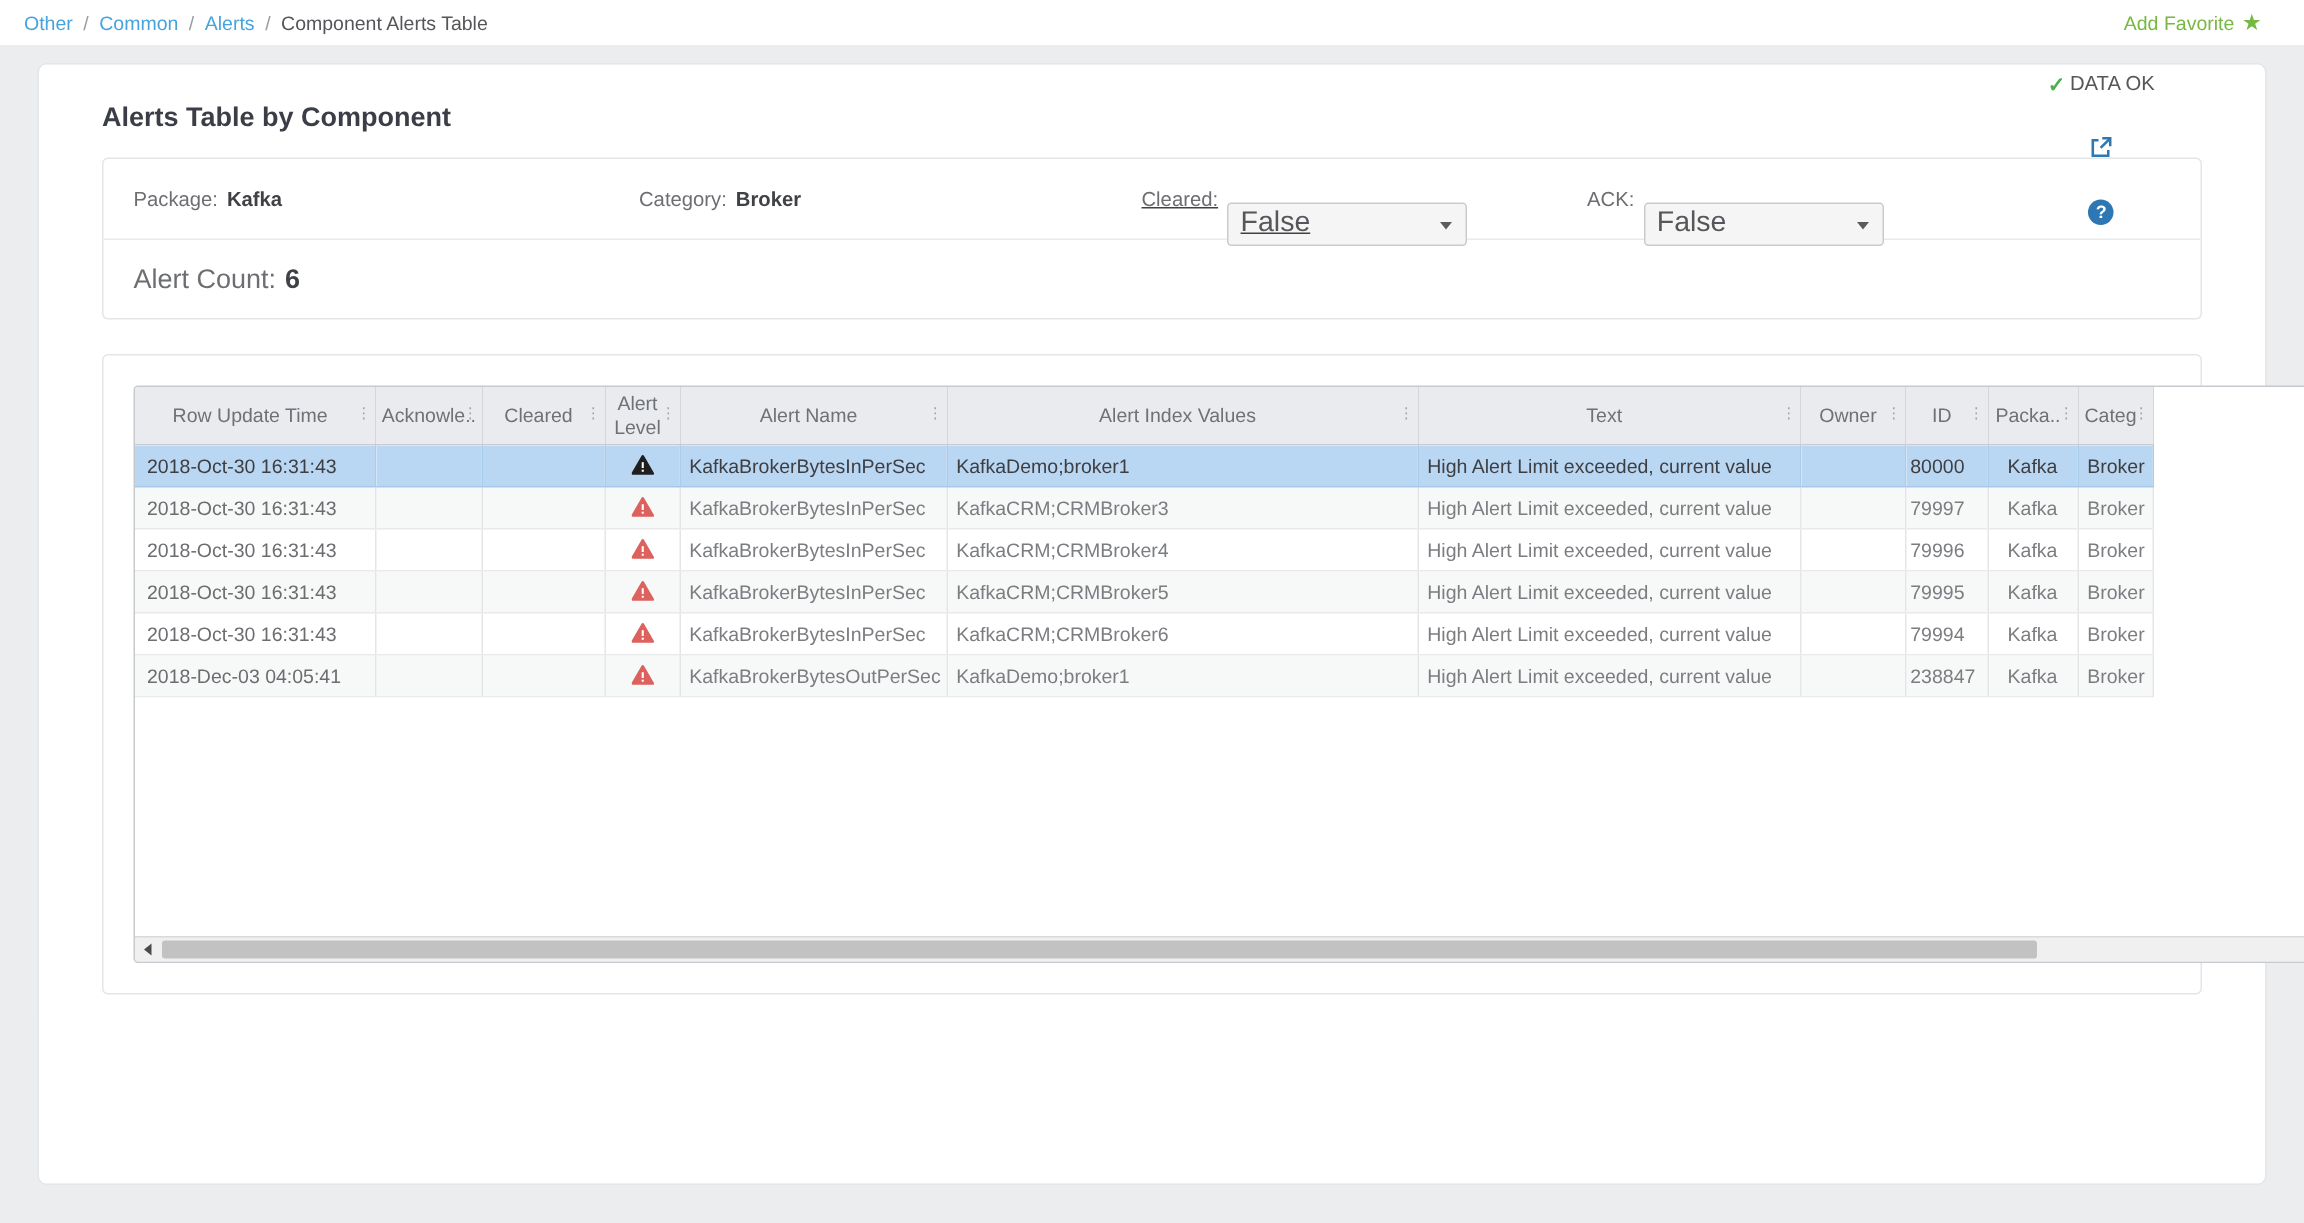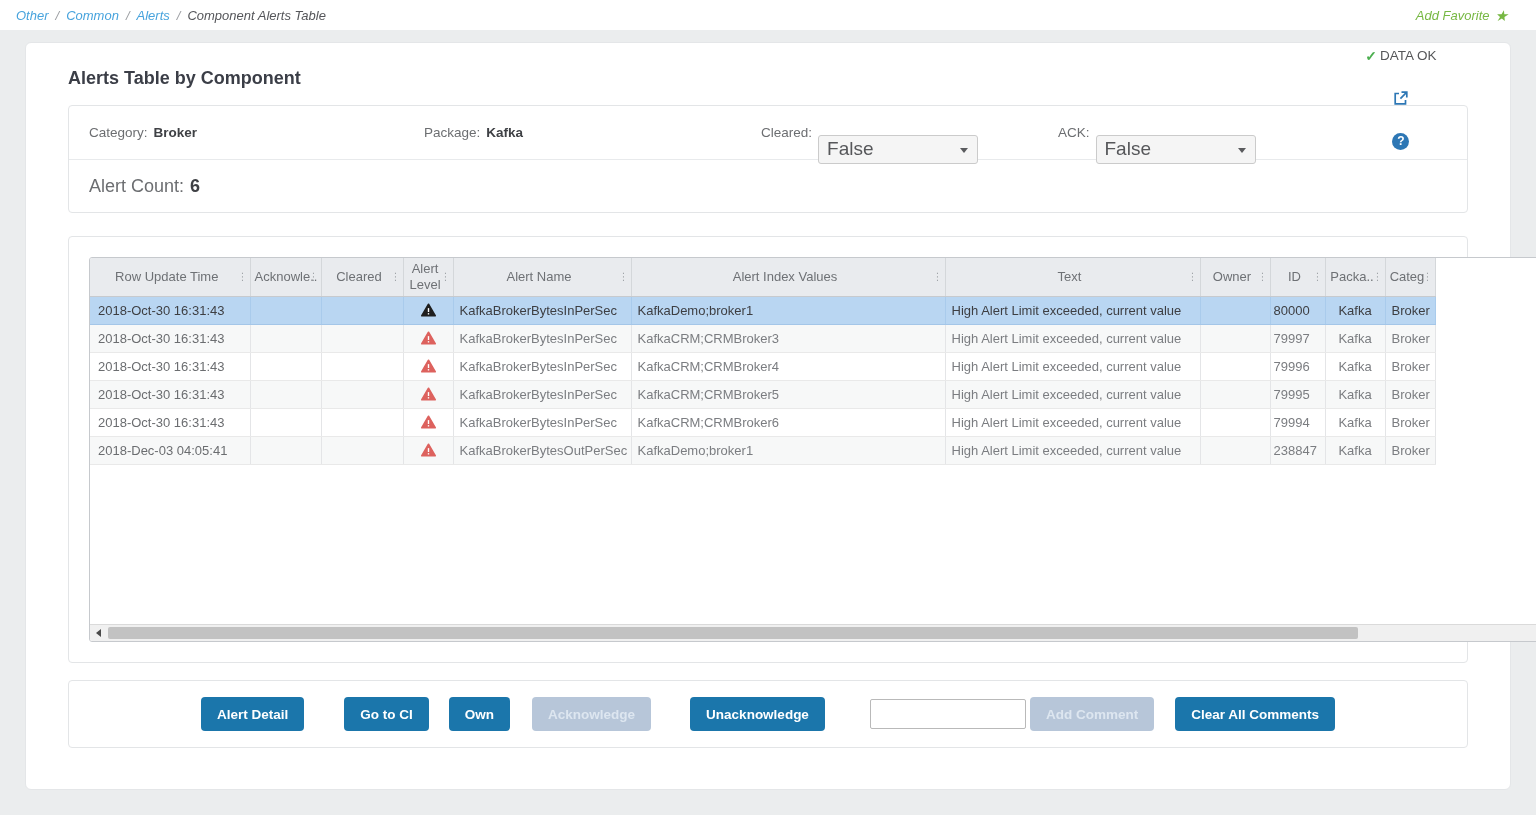--- a/index.html
+++ b/index.html
@@ -5,21 +5,21 @@
   * { box-sizing: border-box; margin: 0; padding: 0; }
   html,body { width:1536px; height:815px; overflow:hidden; }
   body {
     font-family: "Liberation Sans", sans-serif;
     background:#ebedee;
     color:#414246;
   }
   
   .topbar{
     height:30px; background:#ffffff; display:flex; align-items:center;
-    padding:0 16px; font-size:13px; position:relative;font-style:italic;
+    padding:0 16px; font-size:13px; position:relative;
   }
   .crumb-link{ color:#47a3dd; cursor:pointer; }
   .crumb-sep{ color:#9a9da1; margin:0 7px; }
   .crumb-current{ color:#55565a; }
   .favorite{ position:absolute; right:28px; display:flex; align-items:center; gap:5px;
     color:#77b843; cursor:pointer; }
   .star{ color:#77b843; font-size:15px; line-height:1; }
   
   .panel{
     width:1486px; height:748px; margin:12px auto 0 auto; background:#fff;
@@ -35,21 +35,21 @@
     font-size:12px; font-weight:700; display:flex; align-items:center; justify-content:center; }
   
   .card{ border:1px solid #e3e5e7; border-radius:4px; background:#fff; }
   .card-filters{ margin-top:12px; }
   .filter-row{ height:54px; display:flex; align-items:center; padding:0 20px;
     border-bottom:1px solid #e8eaec; font-size:13.5px; }
   .count-row{ height:52px; display:flex; align-items:center; padding:0 20px; font-size:18px; }
   .f-label{ color:#6c6e71; margin-right:6px; }
   .f-value{ color:#3f4145; font-weight:700; }
   .f-cell{ display:flex; align-items:center; }
-  .f-cell.c1{ width:337px; } .f-cell.c2{ width:335px; } .f-cell.c3{ width:297px; } .f-cell.c4{ flex:1; }
+  .f-cell.c1{ width:337px; } .f-cell.c2{ width:335px; } .f-cell.c3{ width:297px;text-decoration:underline; } .f-cell.c4{ flex:1; }
   .select{
     width:160px; height:29px; background:#f5f5f5; border:1px solid #cbcbcb; border-radius:3px;
     display:flex; align-items:center; padding:0 8px; color:#56575a; font-size:19px;
     position:relative; cursor:pointer;margin-top:33px;
   }
   .select .arrow{ position:absolute; right:9px; top:12px; width:0; height:0;
     border-left:4px solid transparent; border-right:4px solid transparent; border-top:5px solid #5a5b5e; }
   
   .card-table{ margin-top:23px; height:427px; padding:20px; }
   .grid{ position:relative; width:1508px; height:385px; border:1px solid #c6c9cd; border-radius:3px;
@@ -140,27 +140,27 @@
         </svg>
       </span>
       <span class="icon-btn">
         <span class="help-circle">?</span>
       </span>
     </div>
   </div>
 
   <div class="card card-filters">
     <div class="filter-row">
+      <div class="f-cell c1">
+        <span class="f-label">Package:</span>
+        <span class="f-value">Kafka</span>
+      </div>
       <div class="f-cell c2">
         <span class="f-label">Category:</span>
         <span class="f-value">Broker</span>
-      </div>
-      <div class="f-cell c1">
-        <span class="f-label">Package:</span>
-        <span class="f-value">Kafka</span>
       </div>
       <div class="f-cell c3">
         <span class="f-label">Cleared:</span>
         <span class="select">
           <span>False</span>
           <span class="arrow"></span>
         </span>
       </div>
       <div class="f-cell c4">
         <span class="f-label">ACK:</span>
@@ -319,24 +319,14 @@
           </span>
         <span class="hthumb"></span>
         <span class="btn right">
             <span class="tri-r"></span>
           </span>
       </div>
       <div class="vstrip"></div>
     </div>
   </div>
 
-  <div class="card card-actions" id="actions-bar">
-      <button class="btn-primary" style="margin-left: 0px;">Alert Detail</button>
-      <button class="btn-primary" style="margin-left: 40px;">Go to CI</button>
-      <button class="btn-primary" style="margin-left: 20px;">Own</button>
-      <button class="btn-disabled" style="margin-left: 22px;">Acknowledge</button>
-      <button class="btn-primary" style="margin-left: 39px;">Unacknowledge</button>
-      <input type="text" class="comment-input" value="" style="margin-left: 45px;">
-      <button class="btn-disabled" style="margin-left: 4px;">Add Comment</button>
-      <button class="btn-primary" style="margin-left: 21px;">Clear All Comments</button>
-    </div>
 
 </div>
 
 </body></html>

